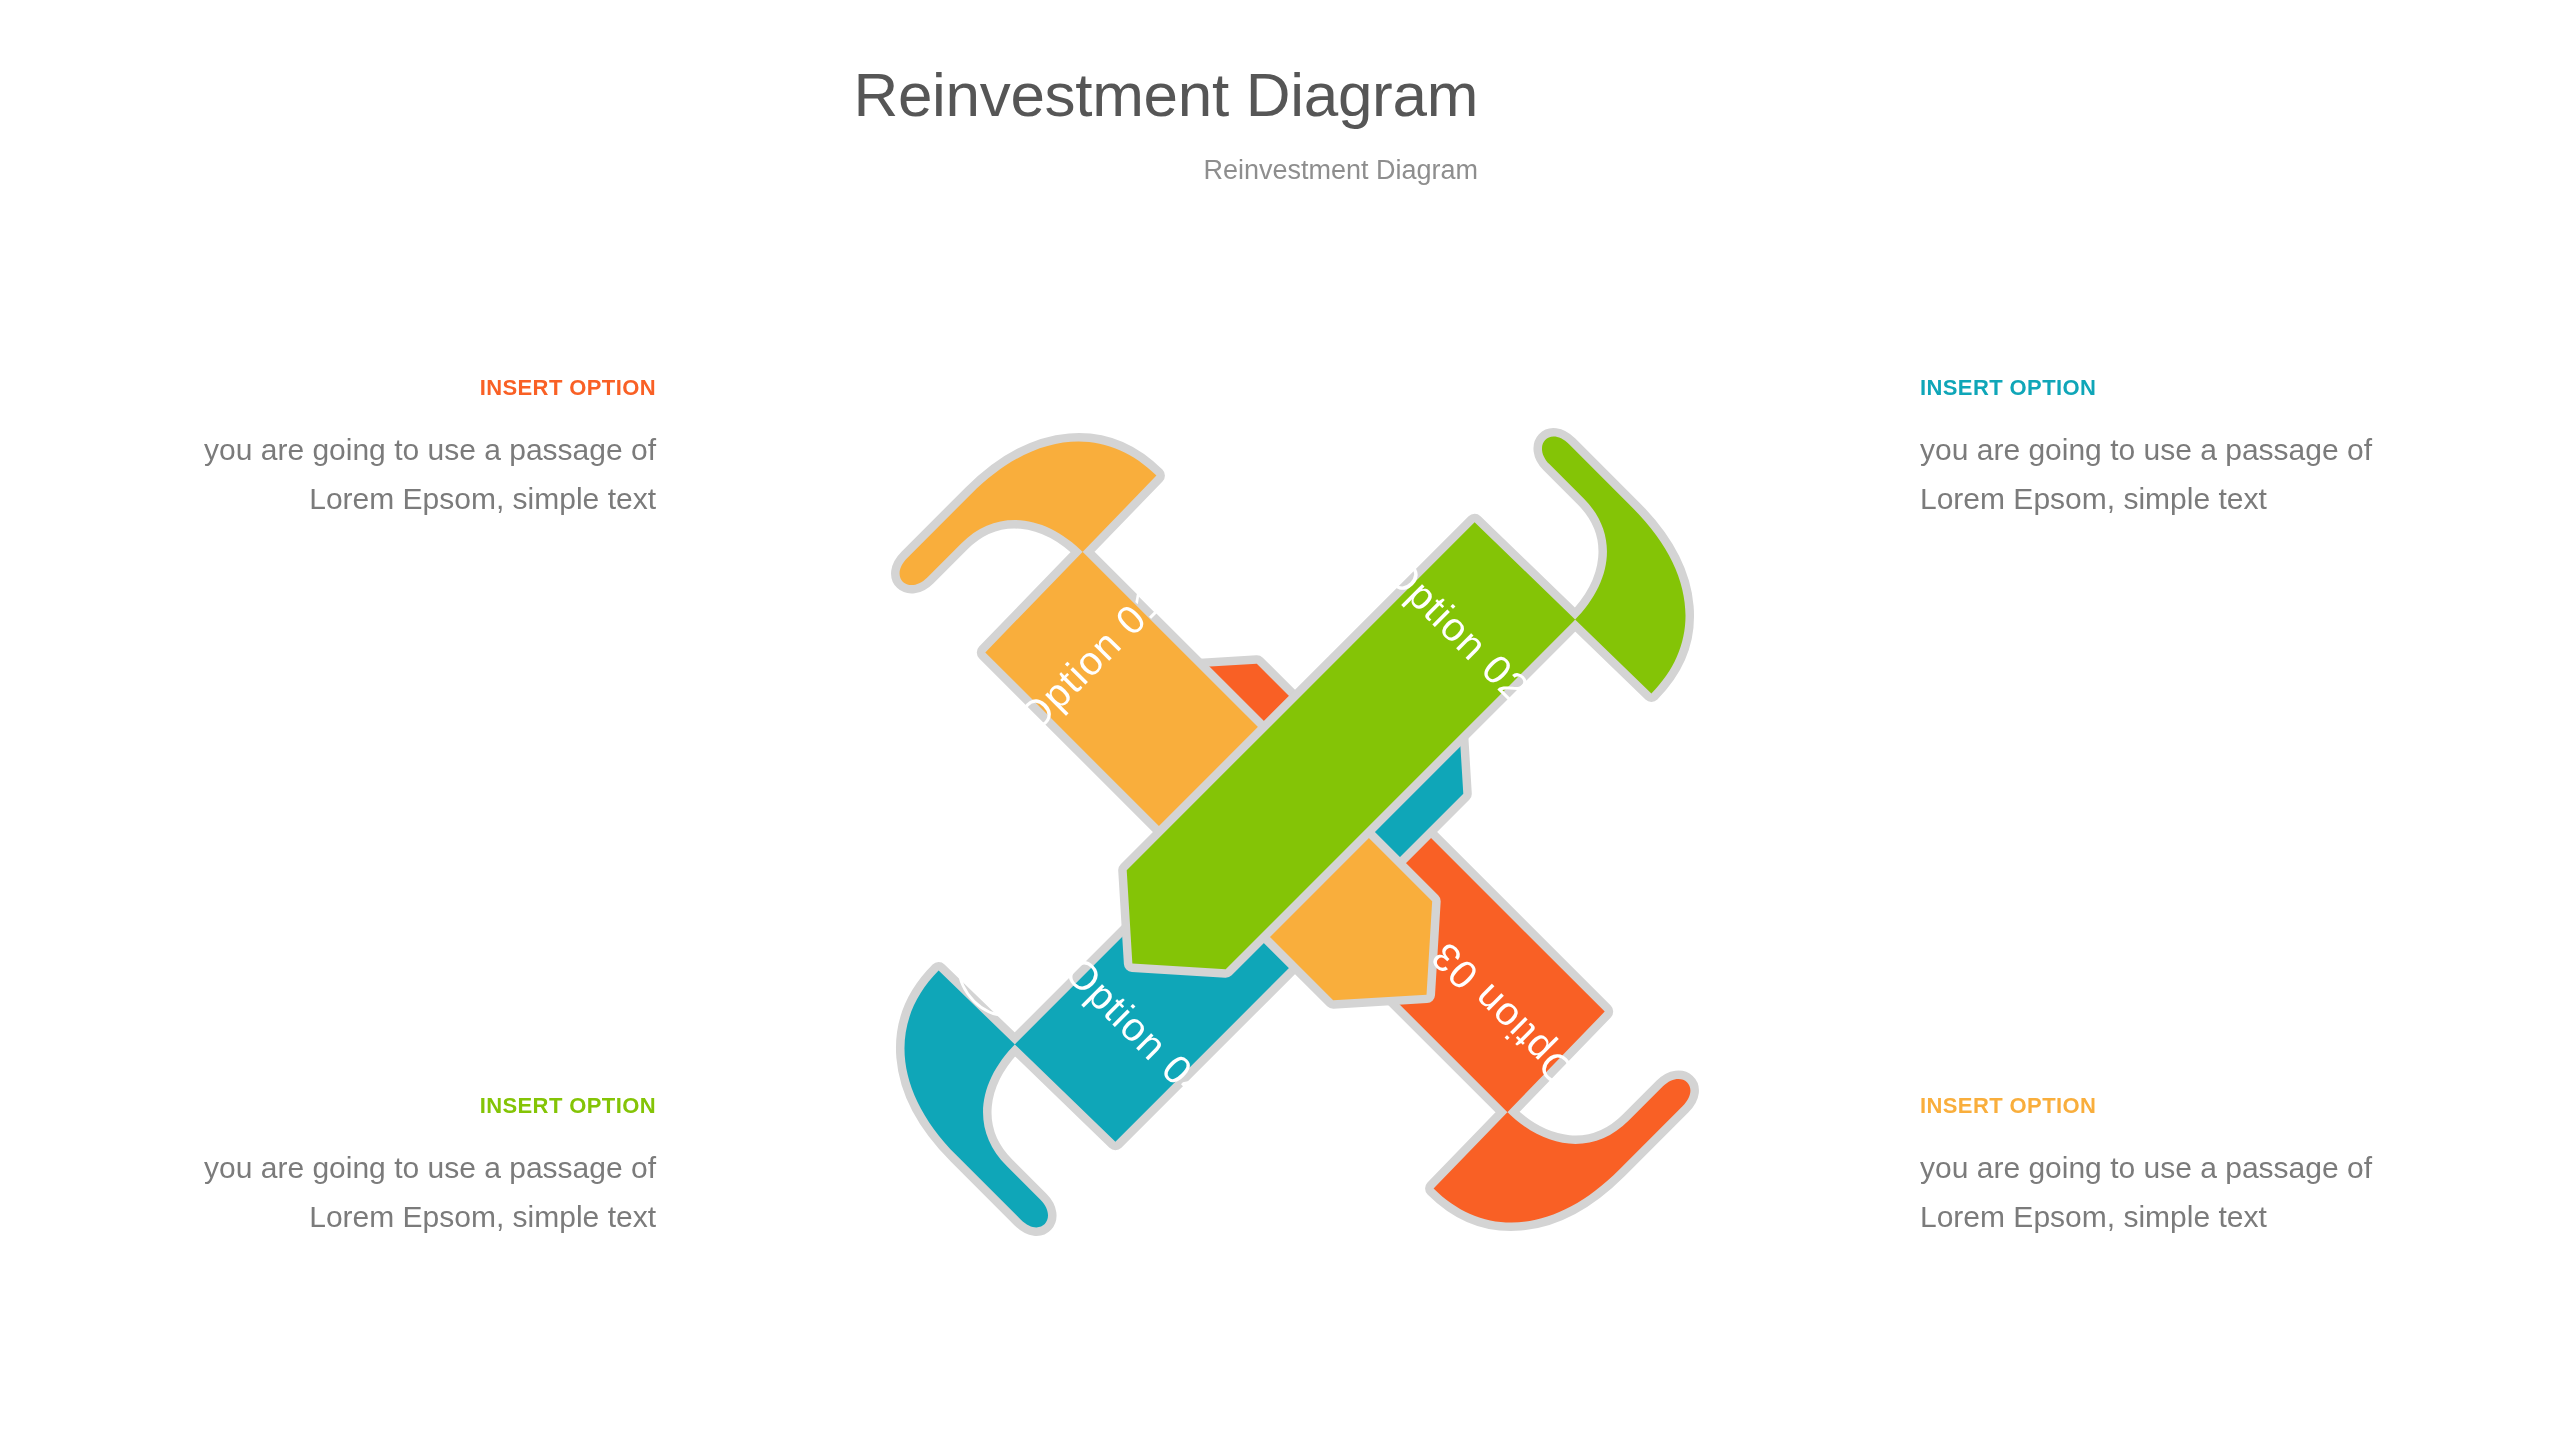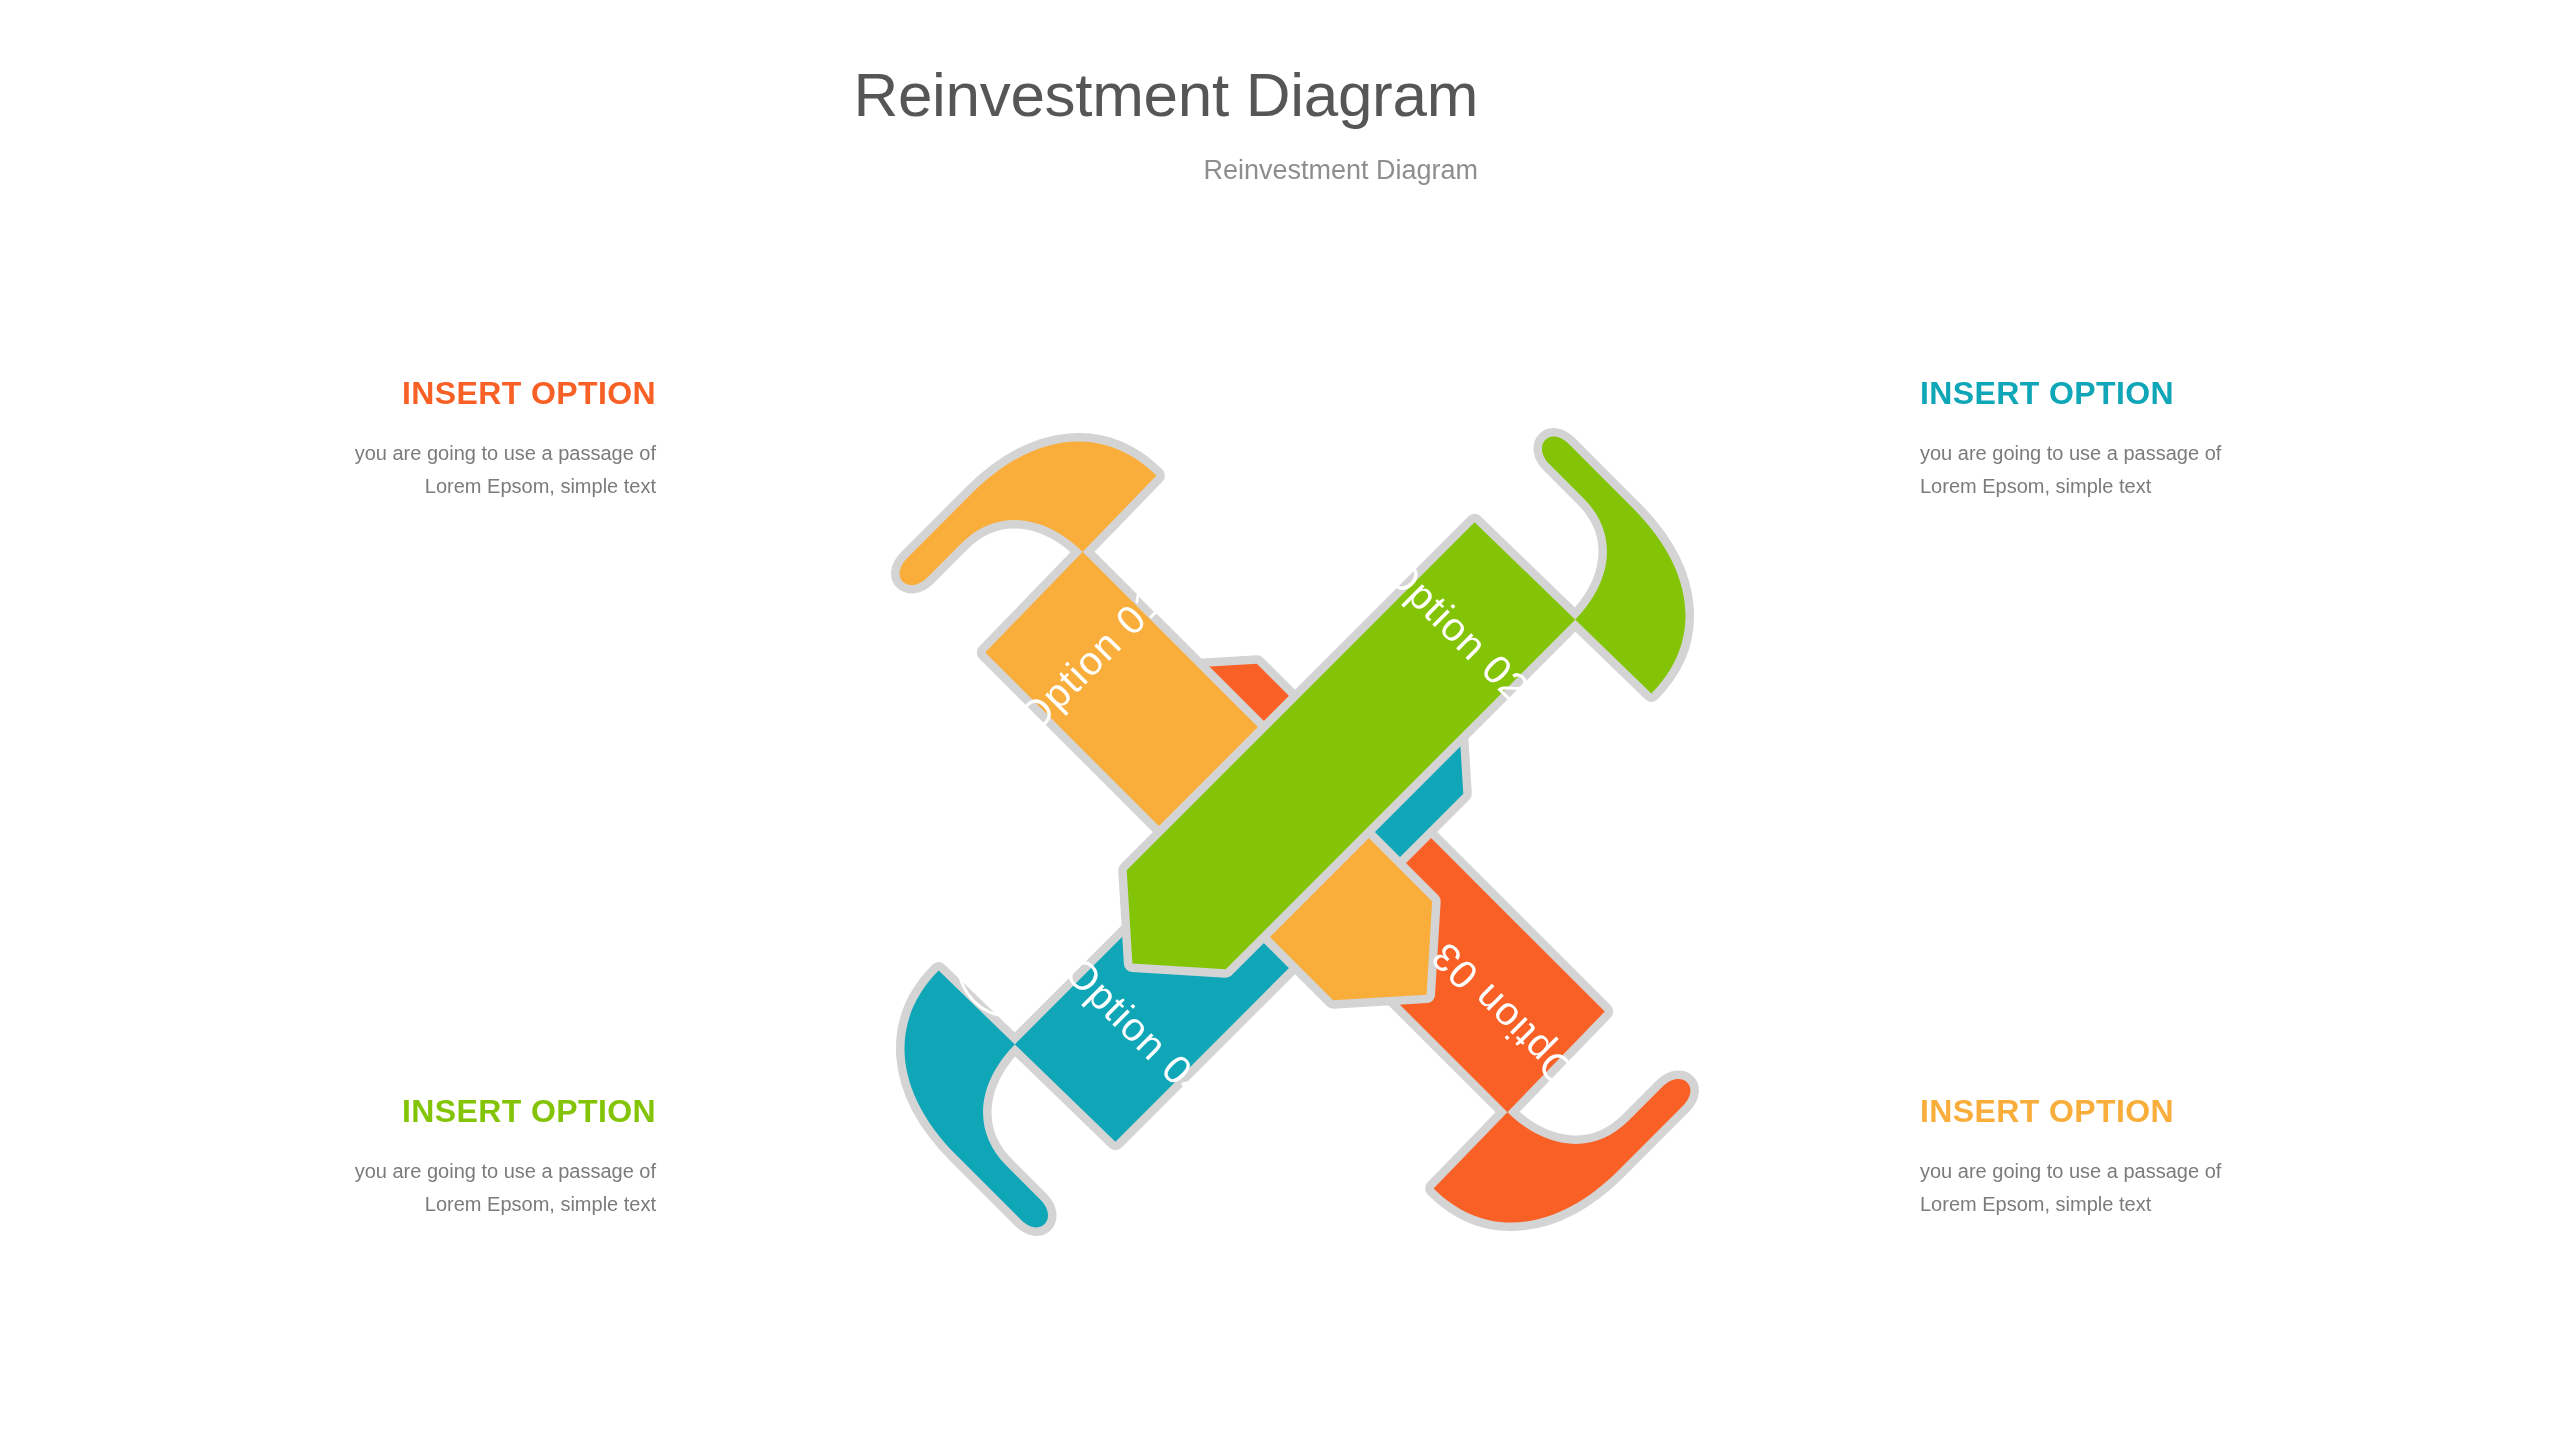--- a/index.html
+++ b/index.html
@@ -42,29 +42,29 @@
     padding-top: 28px;
     white-space: nowrap;
   }
 
   
   .callout {
     position: absolute;
     width: 560px;
   }
   .callout-title {
-    font-size: 32px;
+    font-size: 22px;
     font-weight: bold;
     letter-spacing: 0.4px;
     line-height: 1.1;
     margin: 0 0 26px 0;
     white-space: nowrap;
   }
   .callout-body {
-    font-size: 20px;
+    font-size: 30px;
     color: #7b7b7b;
     line-height: 1.62;
     margin: 0;
   }
   .callout-body .line { display: block; white-space: nowrap; }
 
   .callout.left  { text-align: right; left: 96px; }
   .callout.right { text-align: left;  left: 1920px; }
 
   #callout-1 { top: 376px; }

